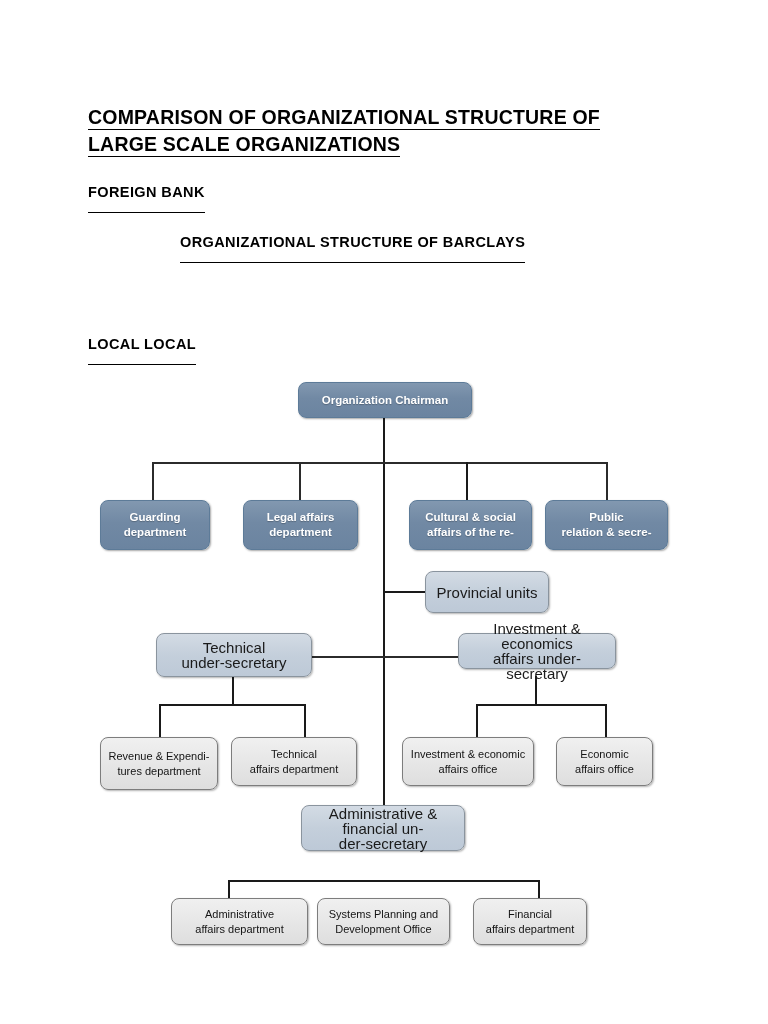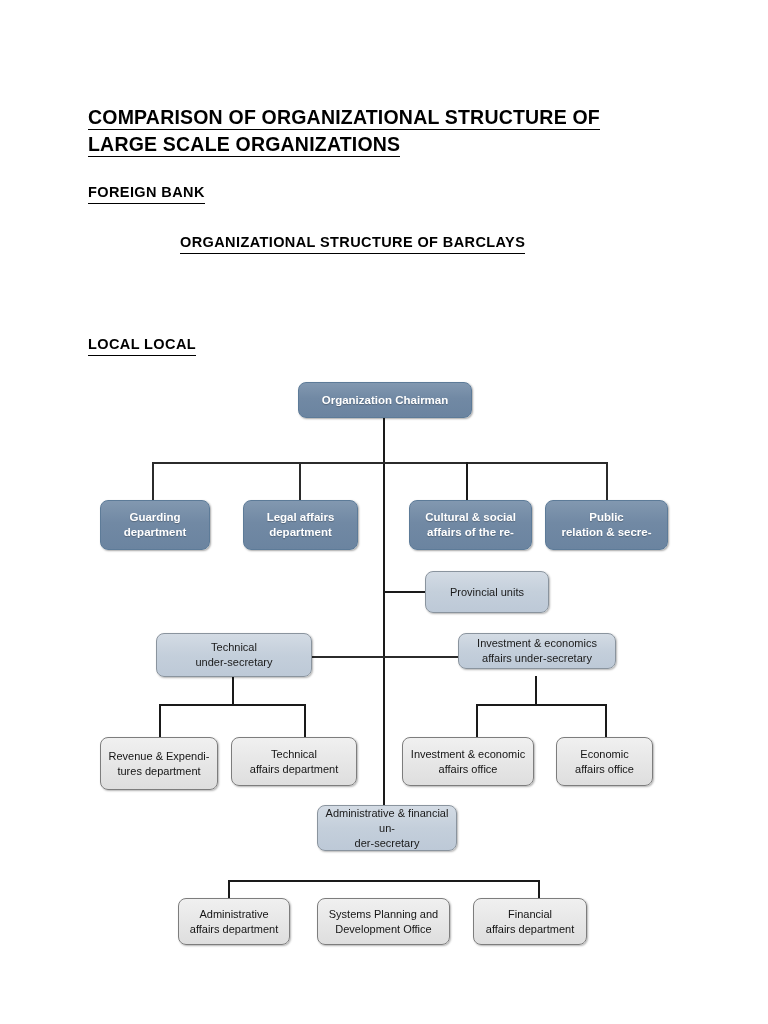--- a/index.html
+++ b/index.html
@@ -35,21 +35,21 @@
   .sub-head {
     position: absolute;
     font-size: 14.5px;
     font-weight: bold;
     color: #000;
     letter-spacing: 0.4px;
     white-space: nowrap;
   }
   .sub-head span {
     border-bottom: 1.3px solid #000;
-    padding-bottom: 3px;
+    padding-bottom: 12px;
   }
   #foreign-bank { left: 88px; top: 184px; }
   #barclays-head { left: 180px; top: 234px; }
   #local-bank { left: 88px; top: 336px; }
 
   
   #org-chart {
     position: absolute;
     left: 0;
     top: 0;
@@ -79,21 +79,21 @@
     font-size: 11.5px;
     box-shadow: 1px 1px 2px rgba(0,0,0,0.35);
     text-shadow: 0 1px 1px rgba(0,0,0,0.25);
   }
 
   
   .node.bluegray {
     background: linear-gradient(to bottom, #d3dbe4 0%, #c4cfdb 50%, #bdc9d7 100%);
     border: 1px solid #8a949e;
     color: #1a1a1a;
-    font-size: 11px;
+    font-size: 15px;
     box-shadow: 1px 1px 2px rgba(0,0,0,0.3);
   }
 
   
   .node.gray {
     background: linear-gradient(to bottom, #f0f0f0 0%, #e6e6e6 55%, #dedede 100%);
     border: 1px solid #7d7d7d;
     color: #141414;
     font-size: 11px;
     box-shadow: 1px 1px 2px rgba(0,0,0,0.3);
@@ -198,25 +198,25 @@
   </div>
 
   <div class="node gray" style="left:402px; top:737px; width:132px; height:49px;">
     <span>Investment &amp; economic<br>affairs office</span>
   </div>
 
   <div class="node gray" style="left:556px; top:737px; width:97px; height:49px;">
     <span>Economic<br>affairs office</span>
   </div>
 
-  <div class="node bluegray" style="left:301px; top:805px; width:140px; height:46px;margin-left:16px;">
+  <div class="node bluegray" style="left:301px; top:805px; width:164px; height:46px;">
     <span>Administrative &amp; financial un-<br>der-secretary</span>
   </div>
 
-  <div class="node gray" style="left:178px; top:898px; width:112px; height:47px;">
+  <div class="node gray" style="left:171px; top:898px; width:137px; height:47px;">
     <span>Administrative<br>affairs department</span>
   </div>
 
   <div class="node gray" style="left:317px; top:898px; width:133px; height:47px;">
     <span>Systems Planning and<br>Development Office</span>
   </div>
 
   <div class="node gray" style="left:473px; top:898px; width:114px; height:47px;">
     <span>Financial<br>affairs department</span>
   </div>

